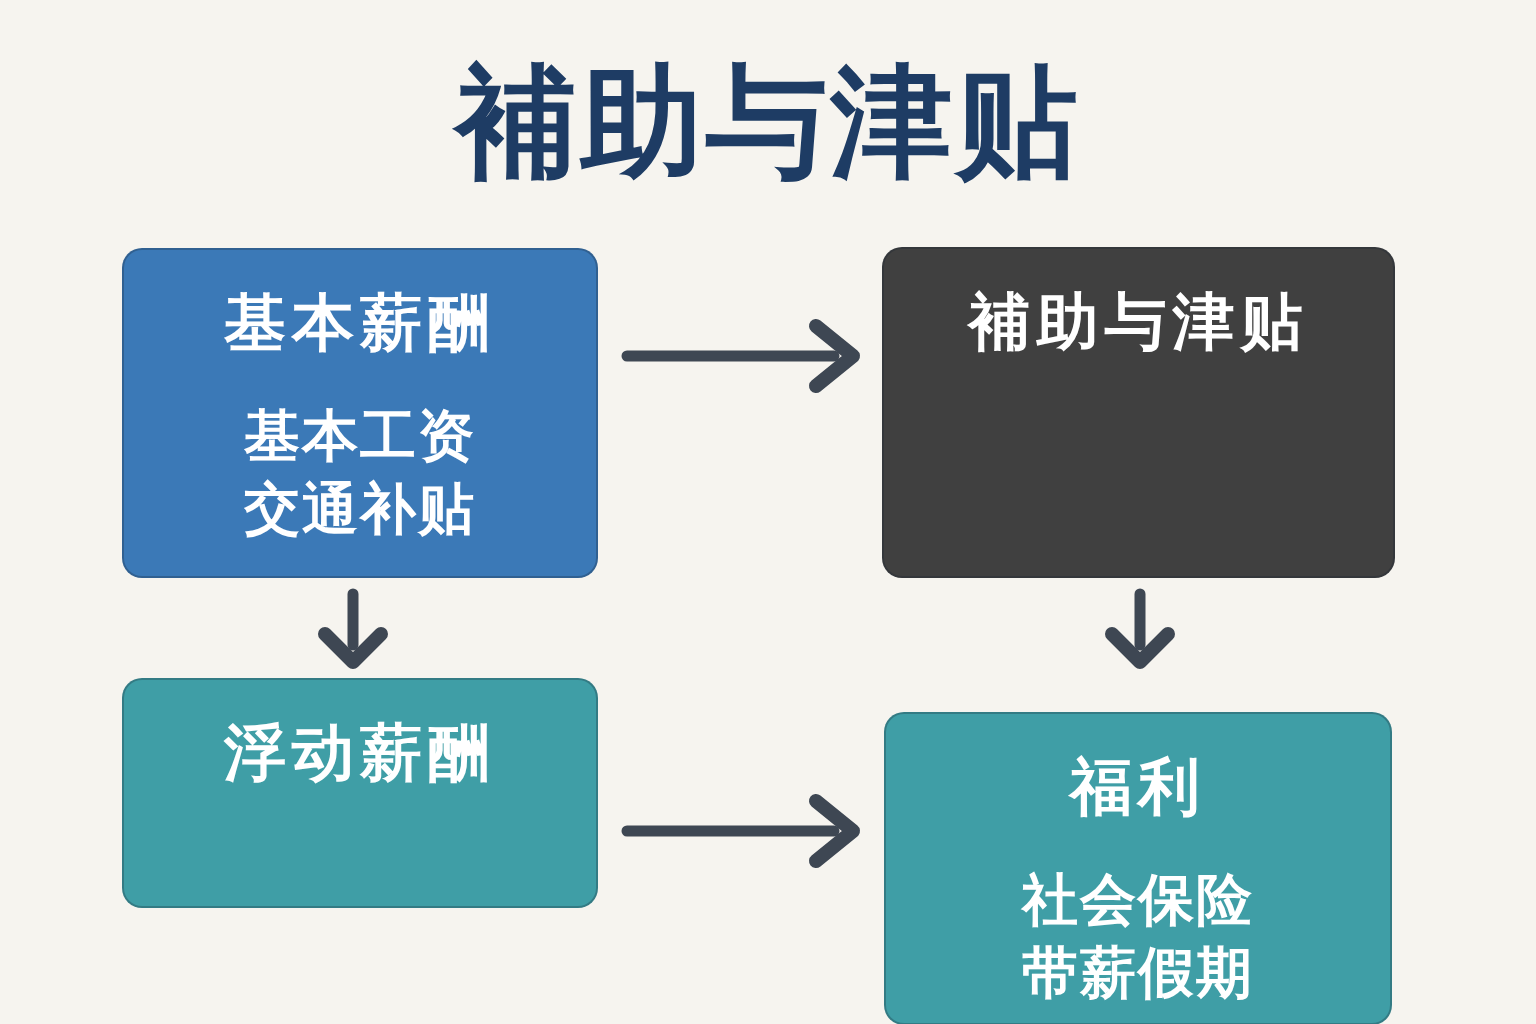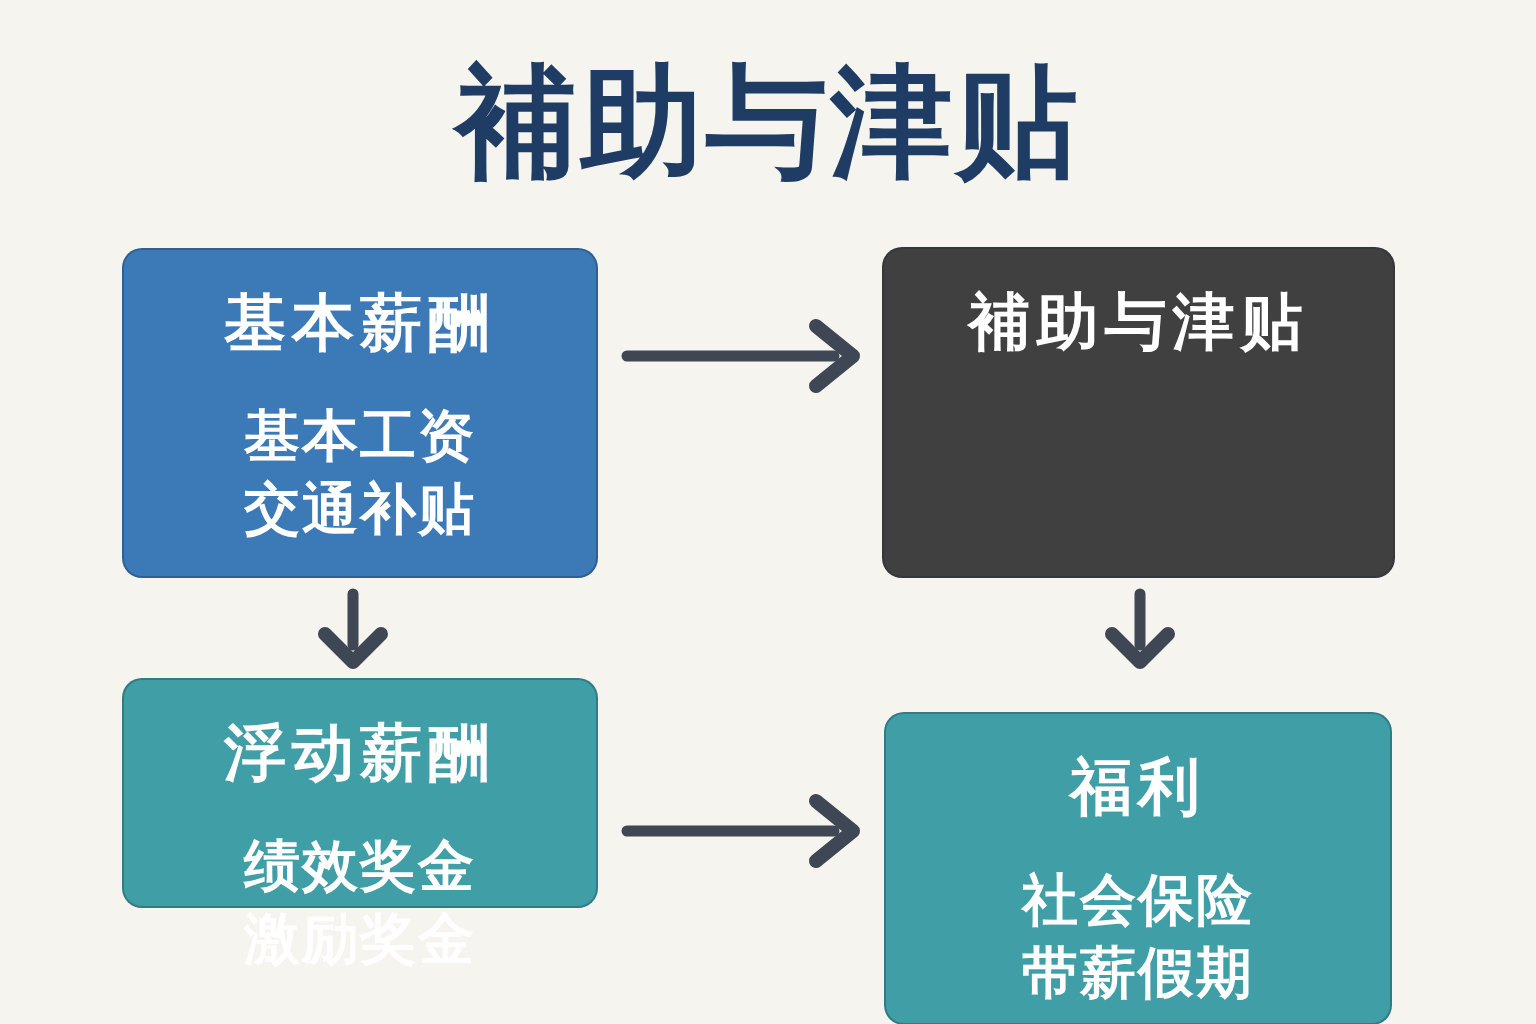--- a/index.html
+++ b/index.html
@@ -79,24 +79,20 @@
       <div class="box-item">交通补贴</div>
     </div>
   </section>
 
   <section class="box box-subsidy" style="background-color: #404040; color: rgb(255, 255, 255);">
     <div class="box-title">補助与津贴</div>
   </section>
 
   <section class="box box-floating" style="background-color: rgb(63, 158, 166); color: rgb(255, 255, 255);">
     <div class="box-title">浮动薪酬</div>
-    <div class="box-items">
-      <div class="box-item">绩效奖金</div>
-      <div class="box-item">激励奖金</div>
-    </div>
   </section>
 
   <section class="box box-welfare" style="background-color: rgb(63, 158, 166); color: rgb(255, 255, 255);">
     <div class="box-title">福利</div>
     <div class="box-items">
       <div class="box-item">社会保险</div>
       <div class="box-item">带薪假期</div>
     </div>
   </section>
 

